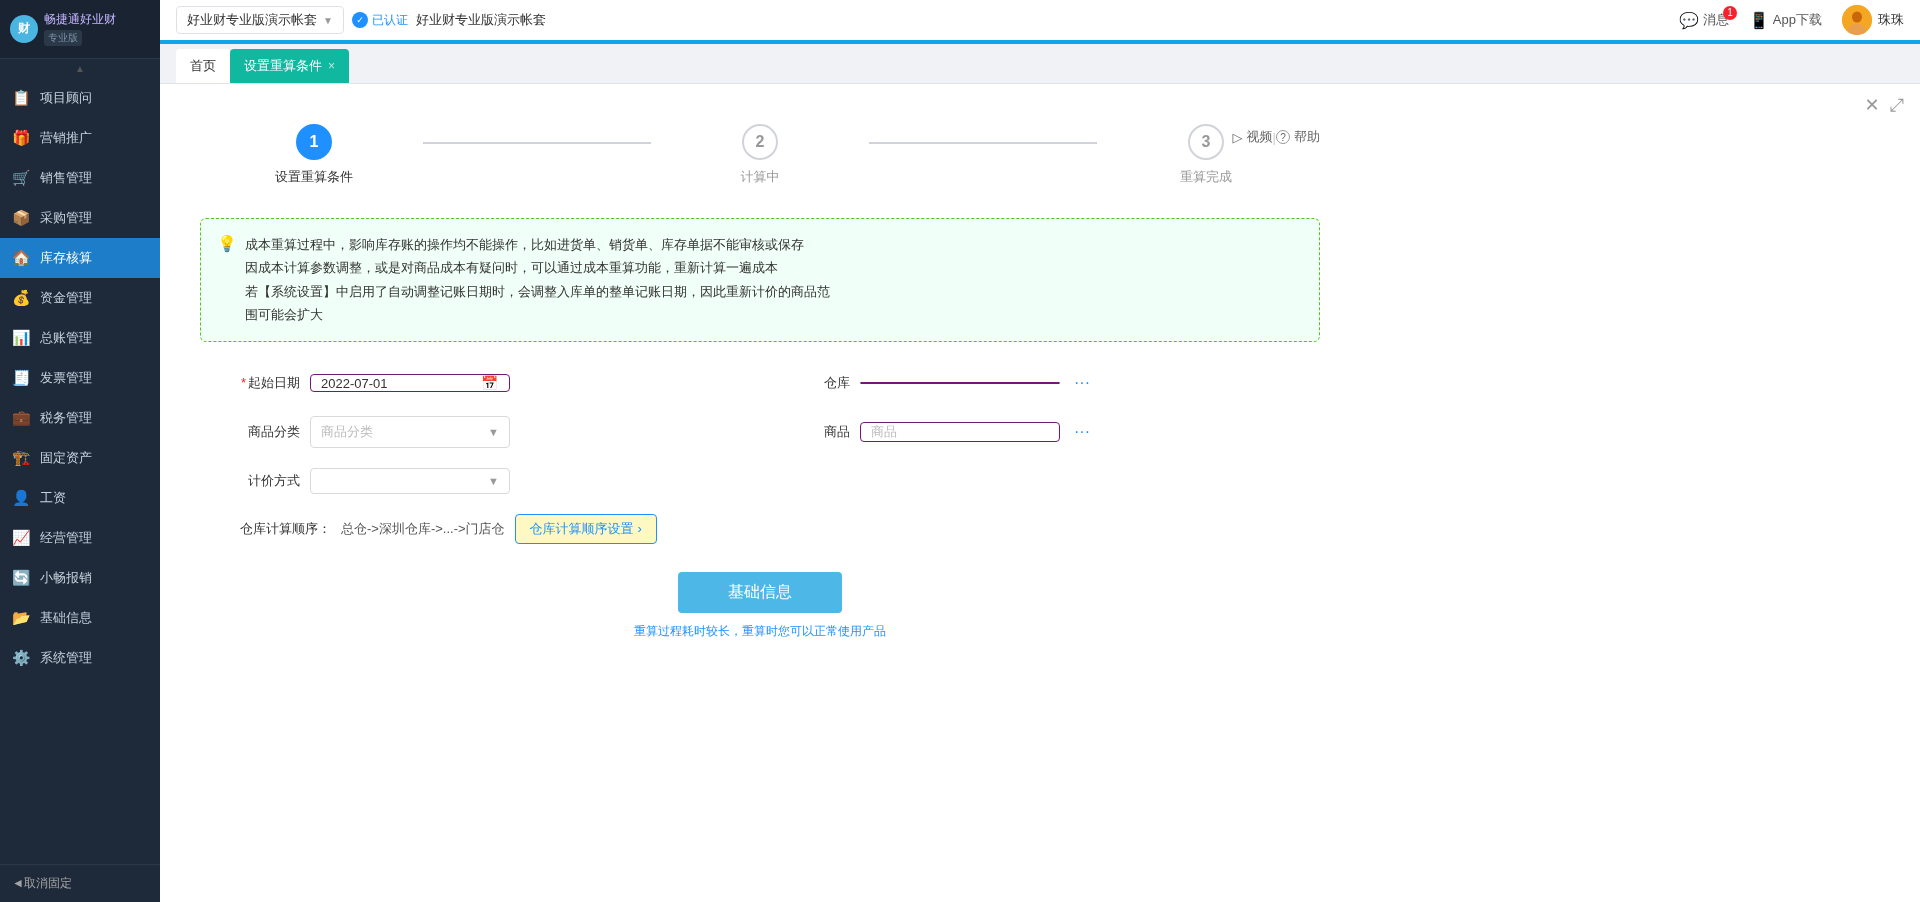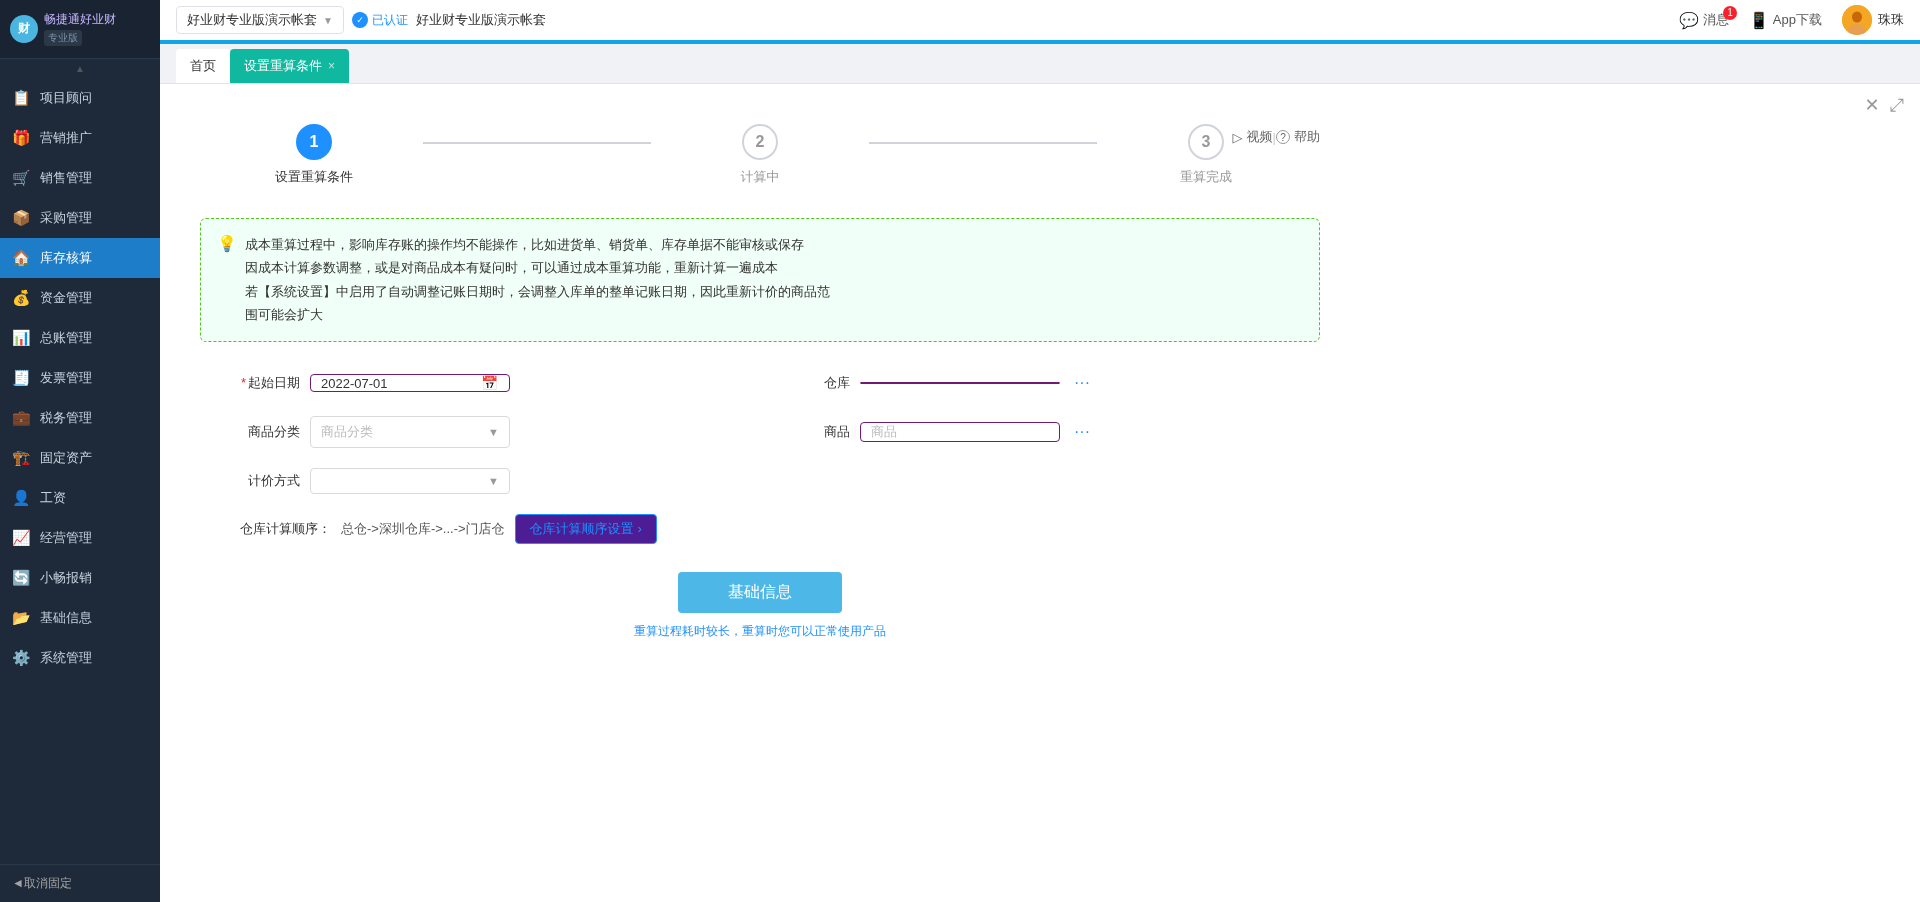--- a/index.html
+++ b/index.html
@@ -432,21 +432,21 @@
     }
     .warehouse-label {
       font-size: 13px;
       color: #333;
     }
     .warehouse-value {
       font-size: 13px;
       color: #555;
     }
     .warehouse-btn {
-      background: #4c1d95;
+      background: #fef9c3;
       border: 1px solid #1e90ff;
       color: #1e90ff;
       border-radius: 4px;
       padding: 5px 14px;
       font-size: 13px;
       cursor: pointer;
       display: flex;
       align-items: center;
       gap: 4px;
     }

